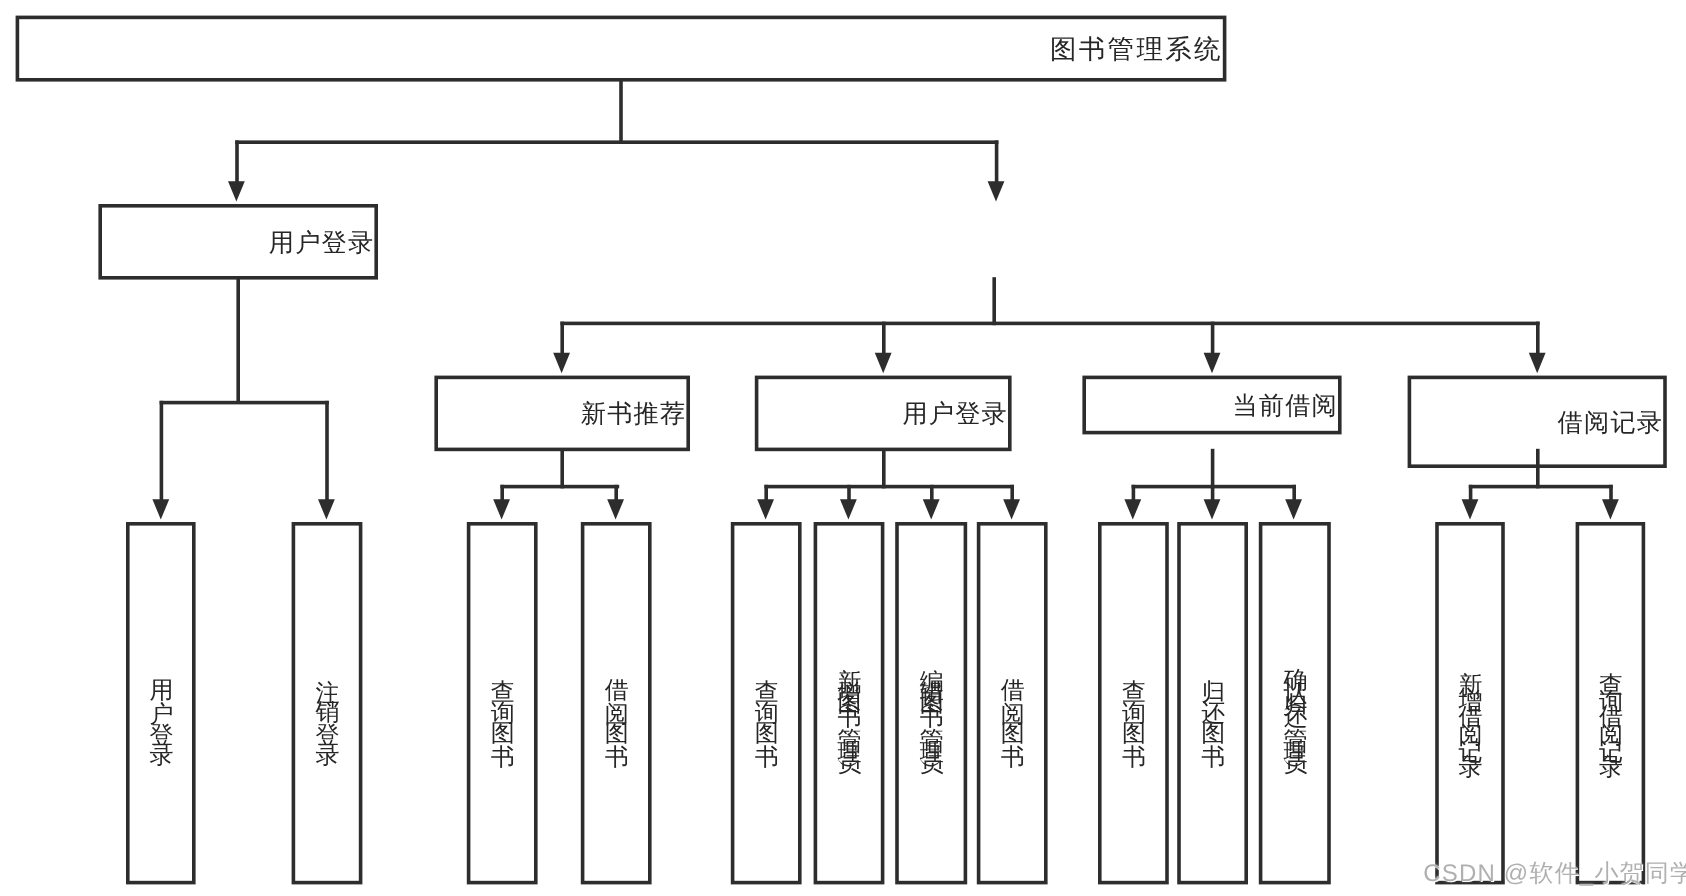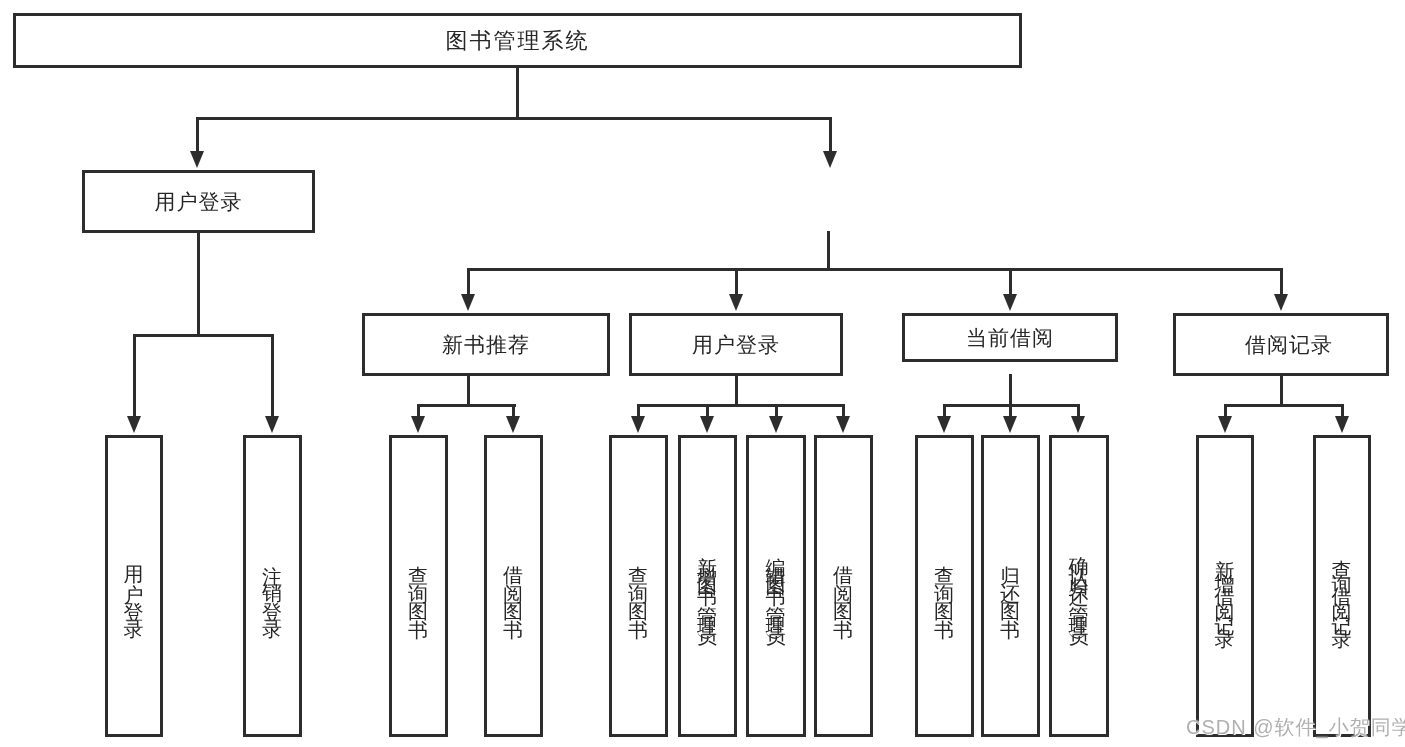--- a/index.html
+++ b/index.html
@@ -19,21 +19,21 @@
   .node {
     position: absolute;
     box-sizing: border-box;
     border: 3px solid #2d2d2d;
     background: #ffffff;
     display: flex;
     align-items: center;
     justify-content: center;
     color: #262626;
   }
-  .h-node { font-size: 21px; letter-spacing: 1px; }
+  .h-node { font-size: 21px; letter-spacing: 1px; justify-content: flex-end; }
   .root-node { font-size: 22px; letter-spacing: 2px; }
   .v-node span {
     writing-mode: vertical-rl;
     text-orientation: mixed;
     line-height: 1;
     font-size: 20px;
     white-space: nowrap;
   }
   .vs-4 span { letter-spacing: 18px; }
   .vs-6 span { letter-spacing: 14px; }
@@ -93,30 +93,30 @@
   <div class="hl" style="left:467px; top:268px; width:816px;"></div>
   <div class="vl" style="left:467px; top:268px; height:29px;"></div>
   <div class="ah" style="left:461px; top:294px;"></div>
   <div class="vl" style="left:735px; top:268px; height:29px;"></div>
   <div class="ah" style="left:729px; top:294px;"></div>
   <div class="vl" style="left:1009px; top:268px; height:29px;"></div>
   <div class="ah" style="left:1003px; top:294px;"></div>
   <div class="vl" style="left:1280px; top:268px; height:29px;"></div>
   <div class="ah" style="left:1274px; top:294px;"></div>
 
-  <div class="node h-node" style="left:362px; top:313px; width:248px; height:63px;">
+  <div class="node h-node" style="left:362px; top:313px; width:213px; height:63px;">
     <span>新书推荐</span>
   </div>
   <div class="node h-node" style="left:629px; top:313px; width:214px; height:63px;">
     <span>用户登录</span>
   </div>
   <div class="node h-node" style="left:902px; top:313px; width:216px; height:49px;">
     <span>当前借阅</span>
   </div>
-  <div class="node h-node" style="left:1173px; top:313px; width:216px; height:63px;padding-left:16px;">
+  <div class="node h-node" style="left:1173px; top:313px; width:216px; height:77px;padding-left:16px;">
     <span>借阅记录</span>
   </div>
 
   <div class="vl" style="left:467px; top:374px; height:33px;"></div>
   <div class="hl" style="left:417px; top:404px; width:99px;"></div>
   <div class="vl" style="left:417px; top:404px; height:16px;"></div>
   <div class="ah" style="left:411px; top:416px;"></div>
   <div class="vl" style="left:512px; top:404px; height:16px;"></div>
   <div class="ah" style="left:506px; top:416px;"></div>
 

